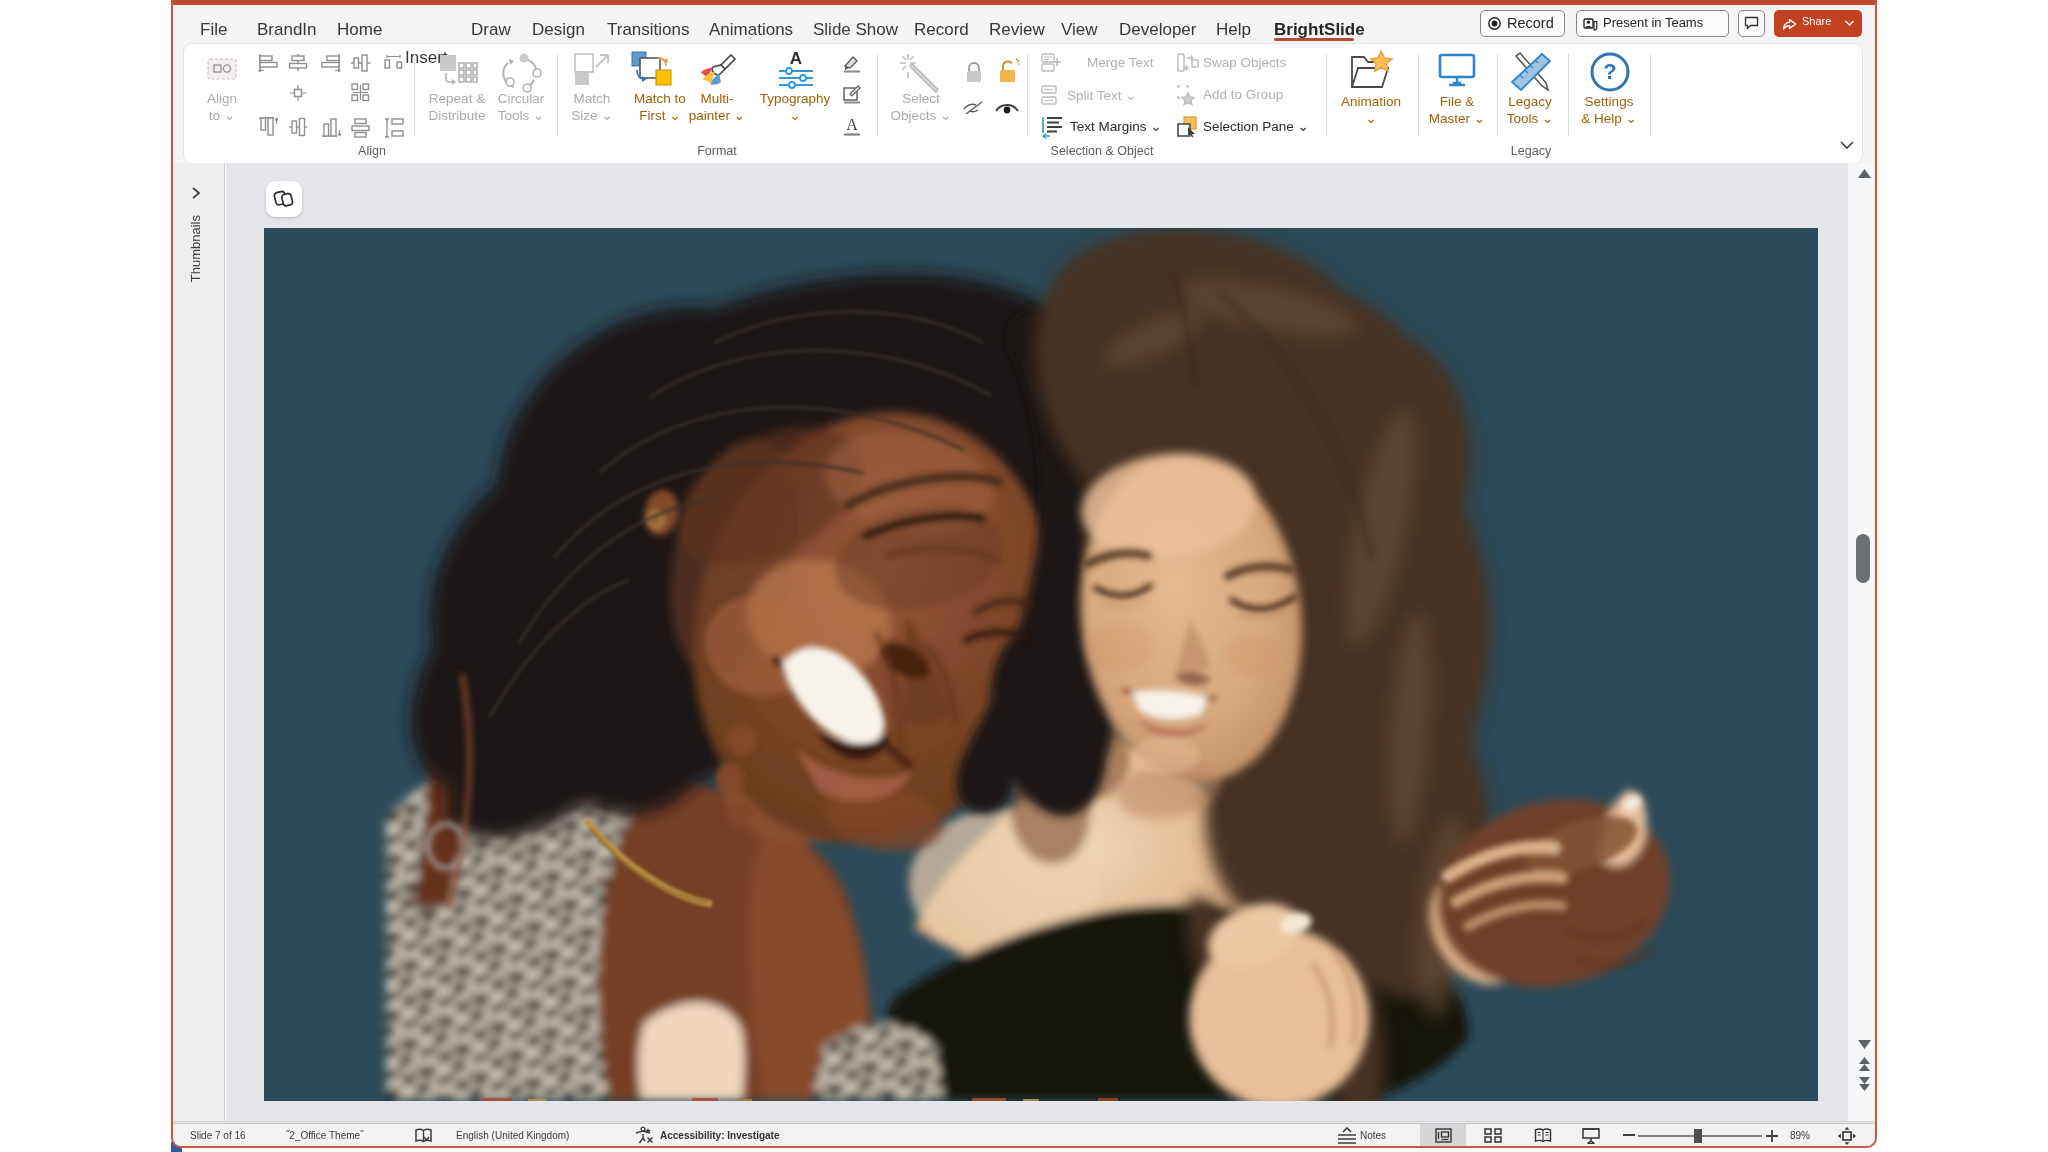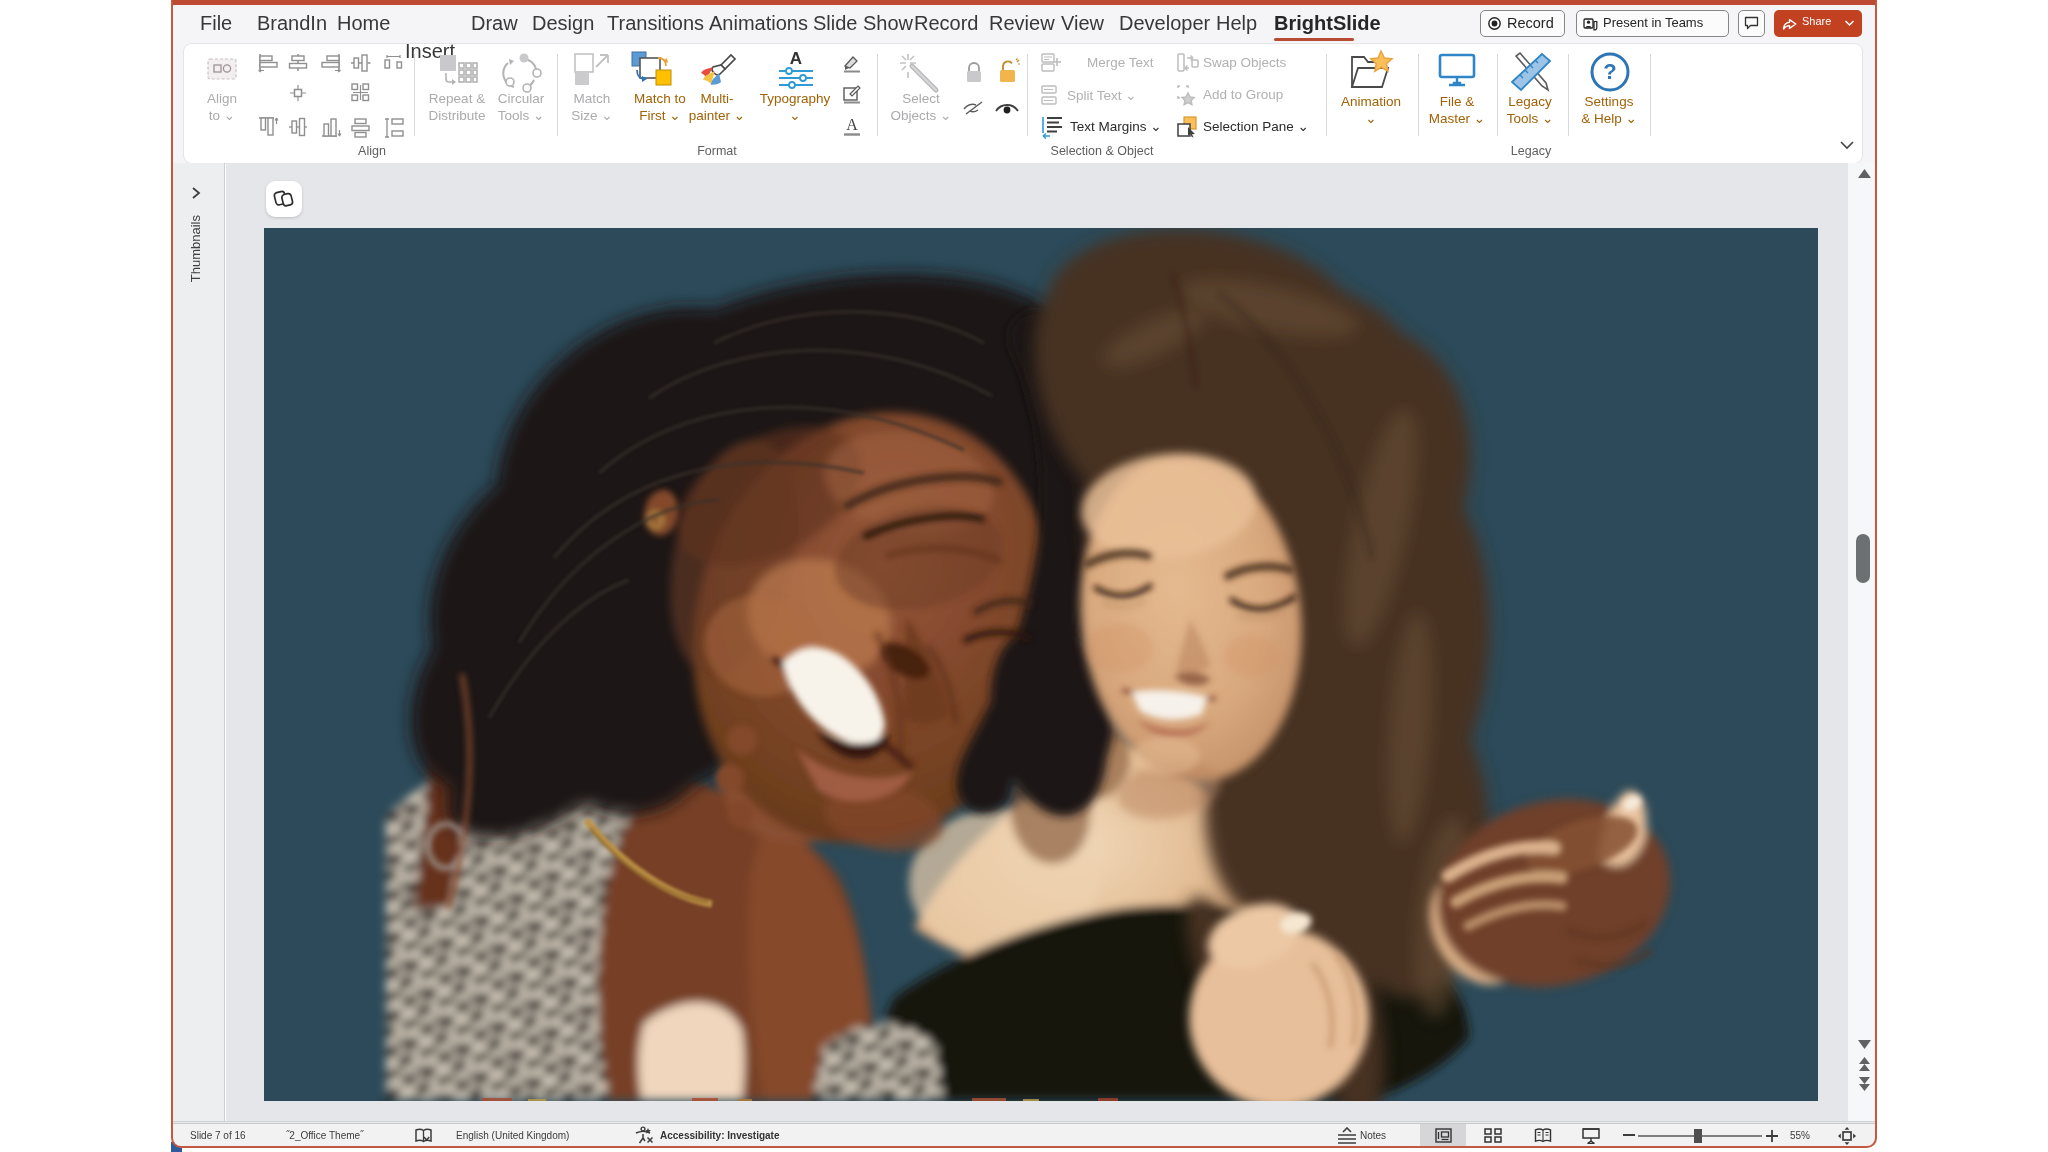--- a/index.html
+++ b/index.html
@@ -4,21 +4,21 @@
 <style>
   html,body{margin:0;padding:0;background:#ffffff;width:2048px;height:1152px;overflow:hidden;}
   *{box-sizing:border-box;}
   body{font-family:"Liberation Sans", sans-serif;-webkit-font-smoothing:antialiased;}
   .abs{position:absolute;}
   #page{position:relative;width:2048px;height:1152px;}
   
   #topband{left:171px;top:0;width:1706px;height:5px;background:#bd4a31;}
   #winborder{left:171px;top:0;width:1706px;height:1148px;border:2px solid #c35a40;border-top:none;border-radius:0 0 10px 10px;z-index:60;pointer-events:none;}
   #menubar{left:173px;top:5px;width:1702px;height:39px;background:#f5f5f7;}
-  .mi{position:absolute;top:12px;font-size:20px;color:#383838;white-space:nowrap;text-align:center;}
+  .mi{position:absolute;top:20px;font-size:17px;color:#383838;white-space:nowrap;text-align:center;}
   #ribbonwrap{left:173px;top:44px;width:1702px;height:120px;background:#f5f5f7;}
   #ribbon{left:184px;top:44px;width:1678px;height:119px;background:#ffffff;border-radius:8px;box-shadow:0 0 0 1px #e4e4e6;}
   .gsep{position:absolute;top:54px;width:1px;height:82px;background:#d9d9dc;}
   .glabel{position:absolute;top:144px;font-size:12.5px;color:#5e5e60;transform:translateX(-50%);white-space:nowrap;}
   .rlabel{position:absolute;font-size:13.5px;color:#a16207;text-align:center;transform:translateX(-50%);white-space:nowrap;line-height:17px;}
   .rlabel.dis{color:#ababad;}
   .rtext{position:absolute;font-size:13.5px;color:#2b2b2b;white-space:nowrap;}
   .rtext.dis{color:#b1b1b3;}
   
   #thumbstrip{left:173px;top:163px;width:52px;height:958px;background:#eceef0;border-right:1px solid #cdced1;}
@@ -638,21 +638,21 @@
     <svg class="abs" style="left:1582px;top:1127px;" width="18" height="17" viewBox="0 0 18 17">
       <rect x="1" y="2" width="16" height="9" fill="none" stroke="#333" stroke-width="1.5"></rect>
       <path d="M1 2h16M9 11v3M5.5 16.5h7M9 14l-3.5 2.5M9 14l3.5 2.5" stroke="#333" stroke-width="1.4" fill="none"></path>
     </svg>
     <span class="abs" style="left:1623px;top:1134px;width:12px;height:2px;background:#3c3c3c;"></span>
     <span class="abs" style="left:1638px;top:1135px;width:124px;height:1.5px;background:#808080;"></span>
     <span class="abs" style="left:1694px;top:1129px;width:8px;height:14px;background:#4f4f4f;"></span>
     <svg class="abs" style="left:1765px;top:1129px;" width="14" height="14" viewBox="0 0 14 14">
         <path d="M7 1v12M1 7h12" stroke="#3c3c3c" stroke-width="1.8"></path>
       </svg>
-    <span class="st" style="left:1790px;">55%</span>
+    <span class="st" style="left:1790px;">89%</span>
     <svg class="abs" style="left:1836px;top:1126px;" width="22" height="20" viewBox="0 0 22 20">
       <rect x="7" y="6" width="8" height="8" fill="none" stroke="#333" stroke-width="1.6"></rect>
       <path d="M11 1l-2.4 2.8h4.8zM11 19l-2.4-2.8h4.8zM2 10l2.8-2.4v4.8zM20 10l-2.8-2.4v4.8z" fill="#333"></path>
     </svg>
   </div>
 
   <div id="scrollparts">
     <svg class="abs" style="left:1856px;top:167px;" width="17" height="13" viewBox="0 0 17 13">
         <path d="M8.5 2L15 11H2z" fill="#5f6264"></path>
       </svg>

